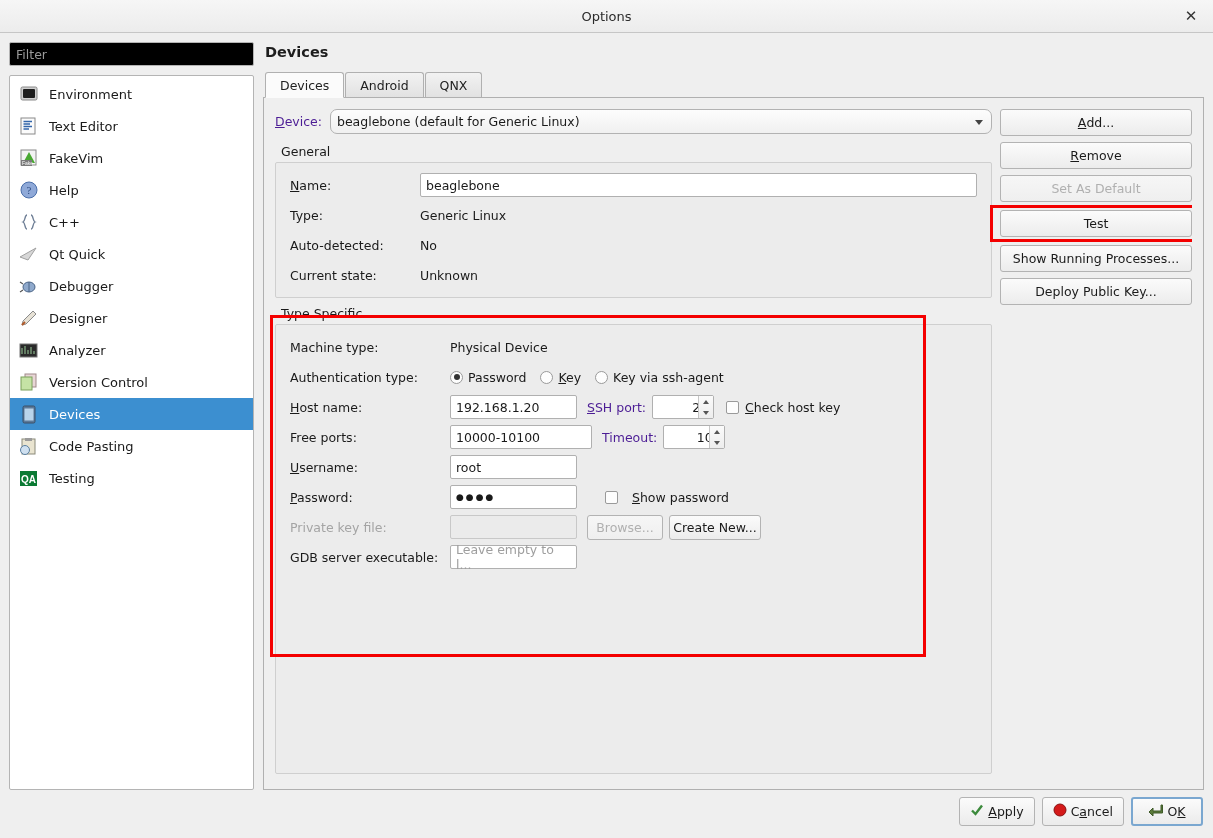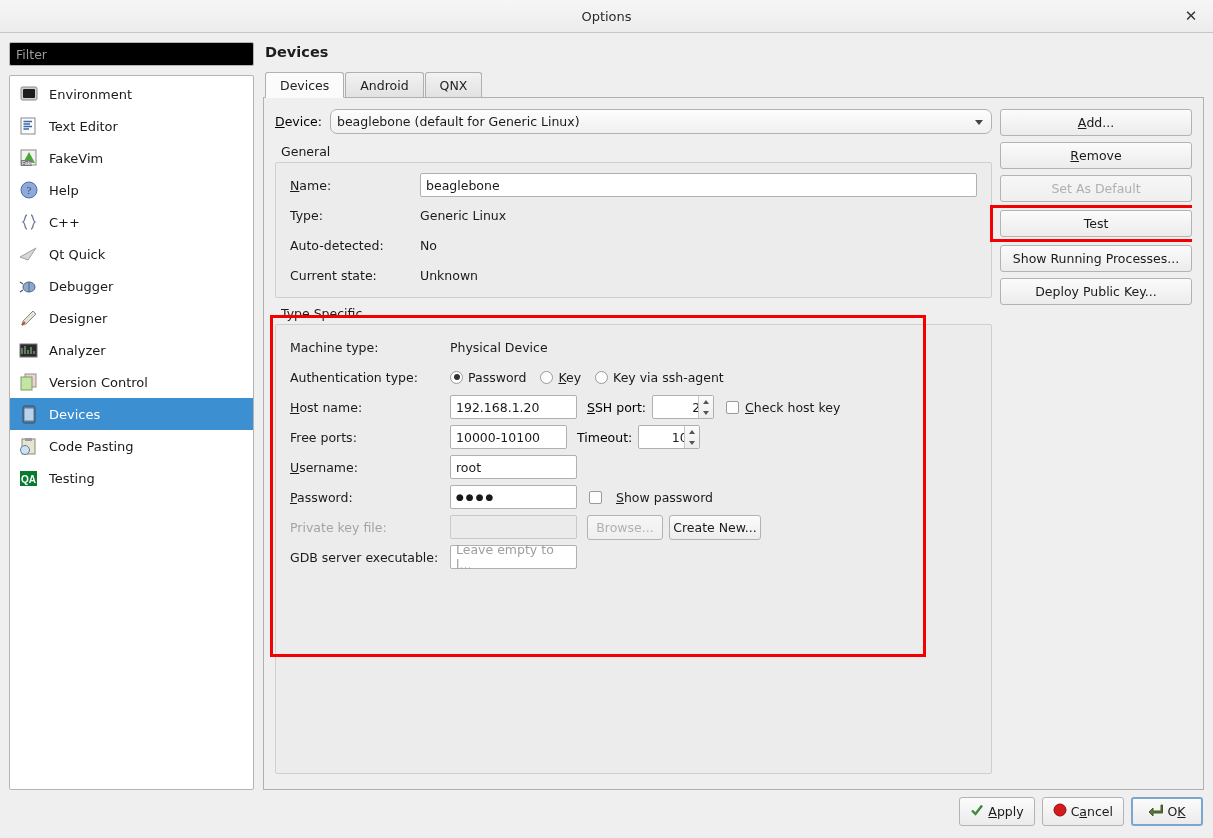--- a/index.html
+++ b/index.html
@@ -141,21 +141,21 @@
     padding: 11px;
     display: flex; flex-direction: column;
     overflow: hidden;
   }
 
   .device-row {
     display: flex; align-items: center;
     gap: 8px;
     margin-bottom: 10px;
   }
-  .lbl { font-size: 12.5px; color: #000000; white-space: nowrap; }
+  .lbl { font-size: 12.5px; color: #4c1d95; white-space: nowrap; }
   .lbl.disabled { color: #a4a4a4; }
   u.mn { text-decoration: underline; }
 
   .combo {
     flex: 1;
     height: 25px;
     border: 1px solid #b2b2b2;
     border-radius: 7px;
     background: linear-gradient(#fdfdfd, #f0f0f0);
     display: flex; align-items: center;
@@ -577,21 +577,21 @@
                       </span>
                   </div>
                   <span class="checkrow" style="margin-left:12px;">
                     <span class="cbox"></span>
                     <span><u class="mn">C</u><span>heck host key</span></span>
                   </span>
                 </div>
 
                 <div class="frow">
                   <span class="key wide">Free ports:</span>
-                  <div class="tinput" style="width:117px;">10000-10100</div>
+                  <div class="tinput" style="width:142px;">10000-10100</div>
                   <span class="lbl" style="margin:0 6px 0 10px;">Timeout:</span>
                   <div class="spin" style="width:62px;">
                     <span>10s</span>
                     <span class="spin-btns">
                         <div>
                           <i class="tri-up"></i>
                         </div>
                         <div>
                           <i class="tri-dn"></i>
                         </div>
@@ -600,21 +600,21 @@
                 </div>
 
                 <div class="frow">
                   <span class="key wide"><u class="mn">U</u><span>sername:</span></span>
                   <div class="tinput" style="width:127px;">root</div>
                 </div>
 
                 <div class="frow">
                   <span class="key wide"><u class="mn">P</u><span>assword:</span></span>
                   <div class="tinput" style="width:127px; letter-spacing:2px; font-size:9px;">●●●●</div>
-                  <span class="checkrow" style="margin-left:12px;gap:14px;">
+                  <span class="checkrow" style="margin-left:28px;gap:14px;">
                     <span class="cbox"></span>
                     <span><u class="mn">S</u><span>how password</span></span>
                   </span>
                 </div>
 
                 <div class="frow">
                   <span class="key wide lbl disabled">Private key file:</span>
                   <div class="tinput disabled" style="width:127px;"></div>
                   <div class="btn disabled small" style="width:76px; margin-left:10px;">Browse...</div>
                   <div class="btn small" style="width:92px; margin-left:6px;">Create New...</div>

